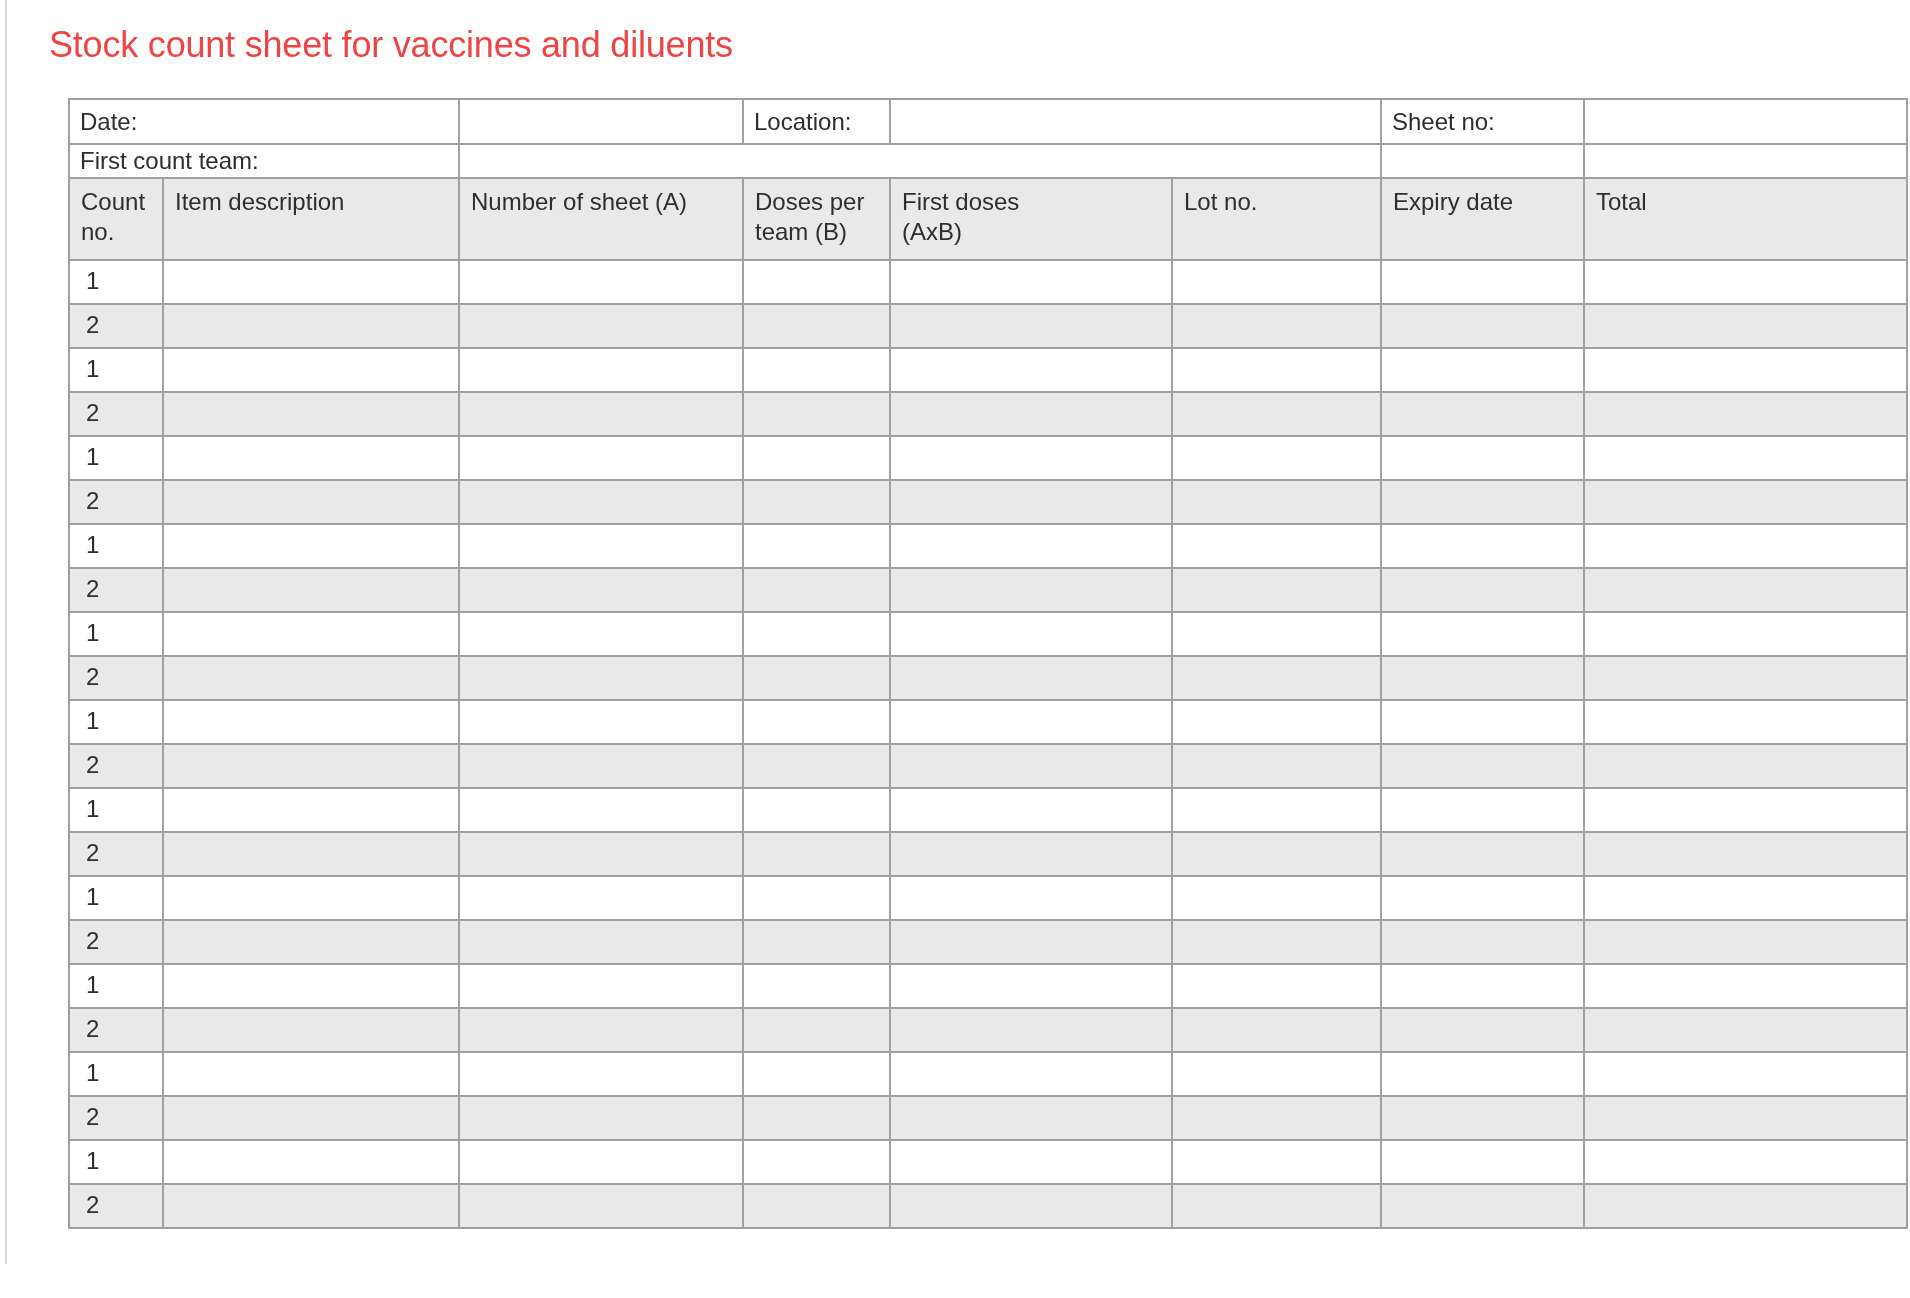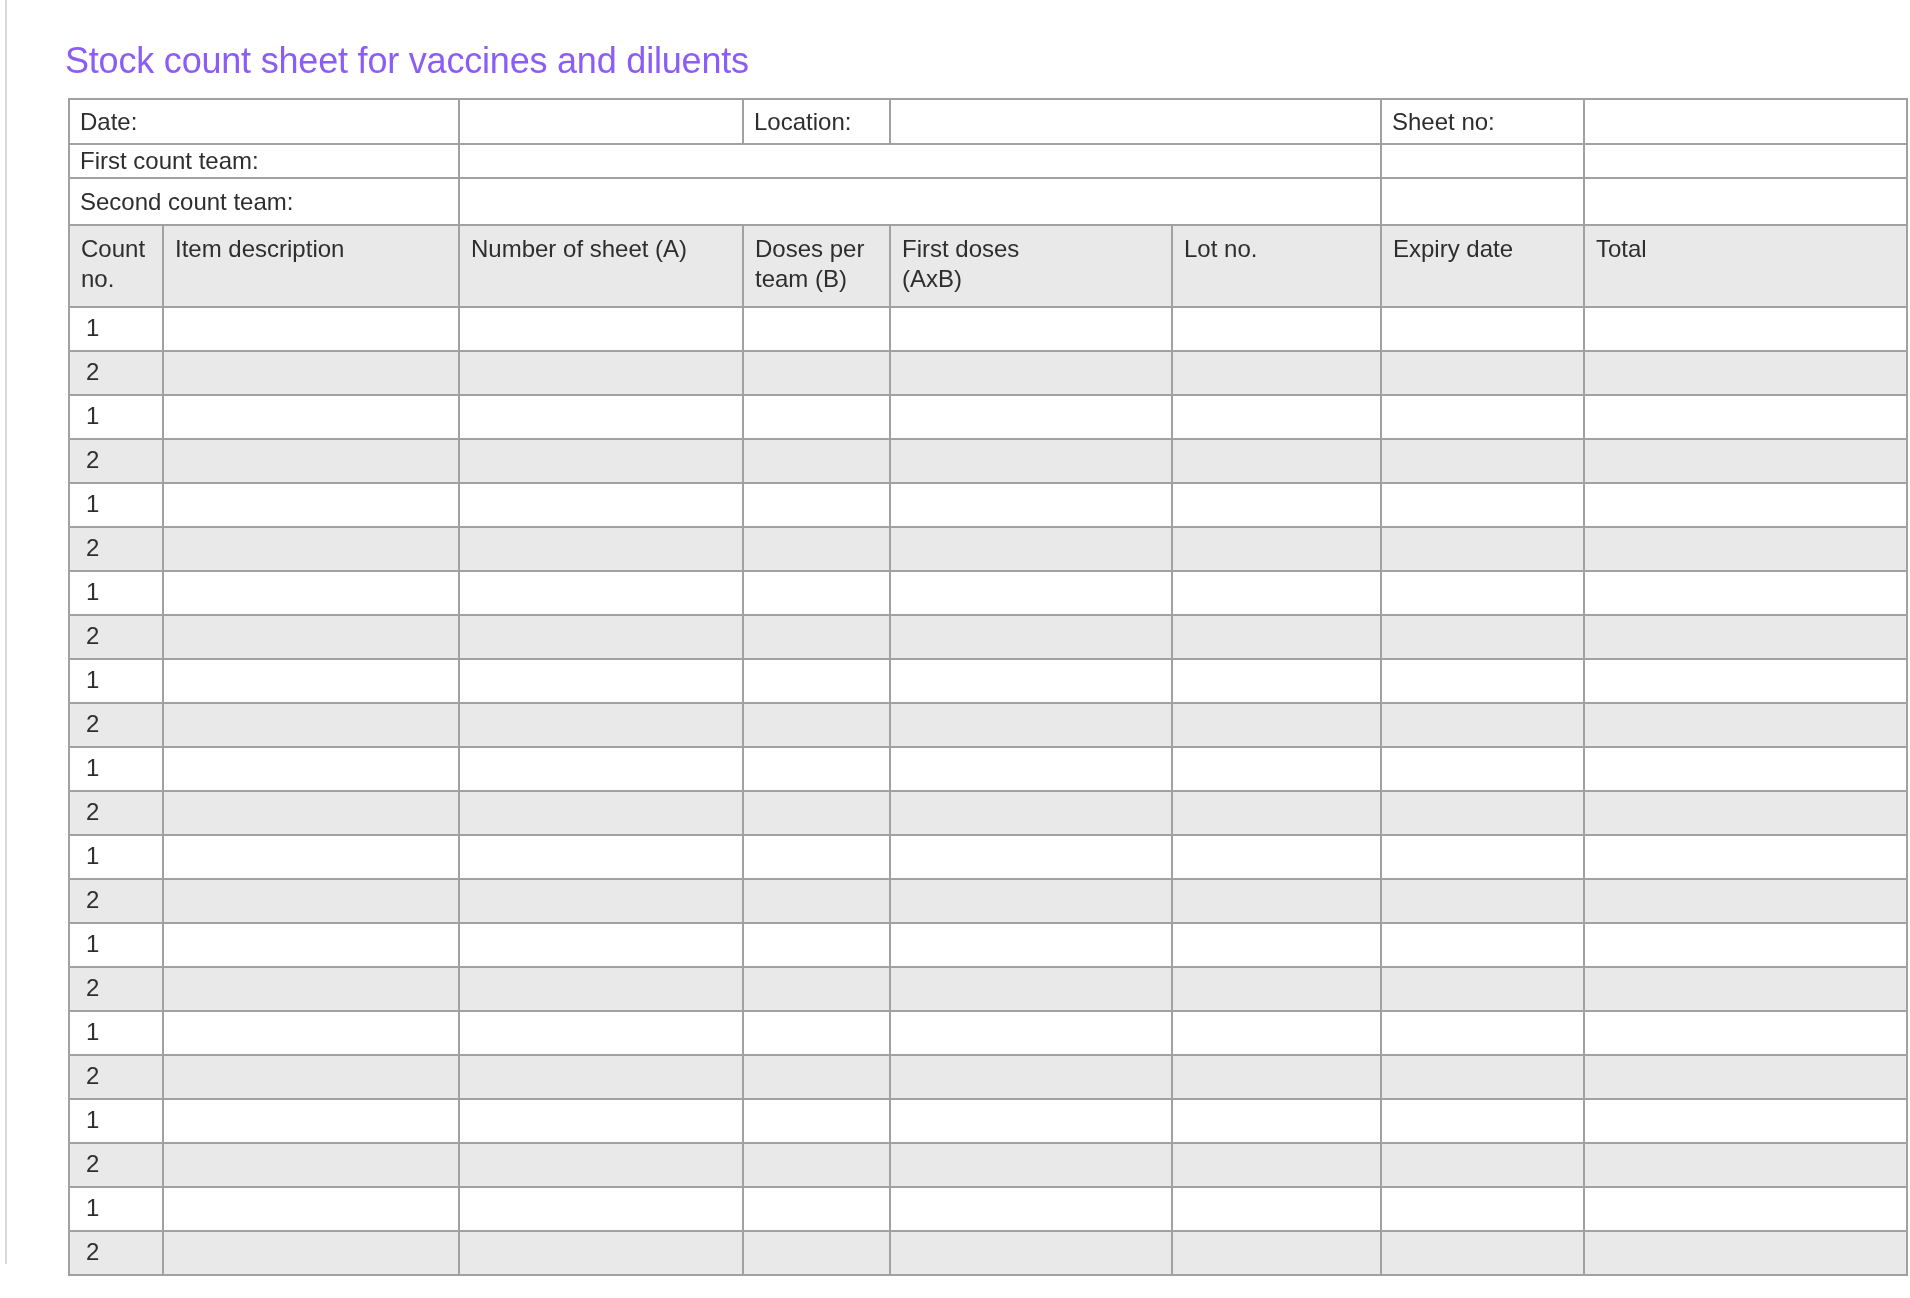--- a/index.html
+++ b/index.html
@@ -20,24 +20,24 @@
     left: 5px;
     top: 0;
     width: 2px;
     height: 1264px;
     background: #d8d8d8;
   }
   h1.doc-title {
     position: absolute;
     left: 49px;
     top: 22px;
-    margin: 16px;
+    margin: 0;
     font-size: 36px;
     font-weight: 400;
-    color: #8b5cf6;
+    color: #ef4444;
     letter-spacing: -0.2px;
     line-height: 1.3;
     text-align: center;
   }
   table.sheet {
     position: absolute;
     left: 40px;
     top: 98px;
     width: 1838px;
     border-collapse: collapse;
@@ -111,26 +111,20 @@
       <td class="info-value fill-cell" colspan="2"></td>
       <td class="info-label">Sheet no:</td>
       <td class="info-value fill-cell"></td>
     </tr>
     <tr class="info-row-b">
       <td class="info-label" colspan="2">First count team:</td>
       <td class="info-value fill-cell" colspan="4"></td>
       <td class="info-value fill-cell"></td>
       <td class="info-value fill-cell"></td>
     </tr>
-    <tr class="info-row-c">
-      <td class="info-label" colspan="2">Second count team:</td>
-      <td class="info-value fill-cell" colspan="4"></td>
-      <td class="info-value fill-cell"></td>
-      <td class="info-value fill-cell"></td>
-    </tr>
     <tr class="header-row">
       <th class="col-header">Count
 no.</th>
       <th class="col-header">Item description</th>
       <th class="col-header">Number of sheet (A)</th>
       <th class="col-header">Doses per
 team (B)</th>
       <th class="col-header">First doses
 (AxB)</th>
       <th class="col-header">Lot no.</th>

